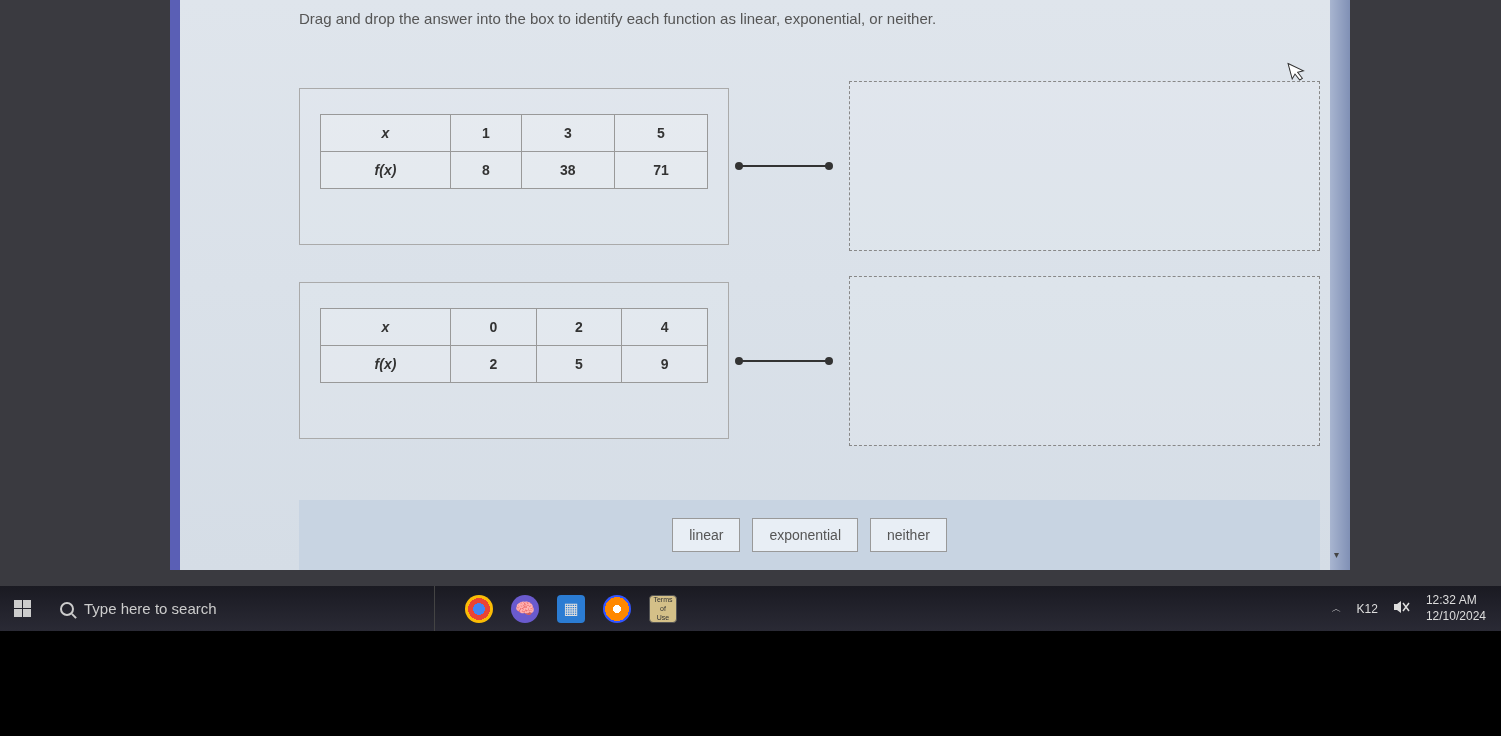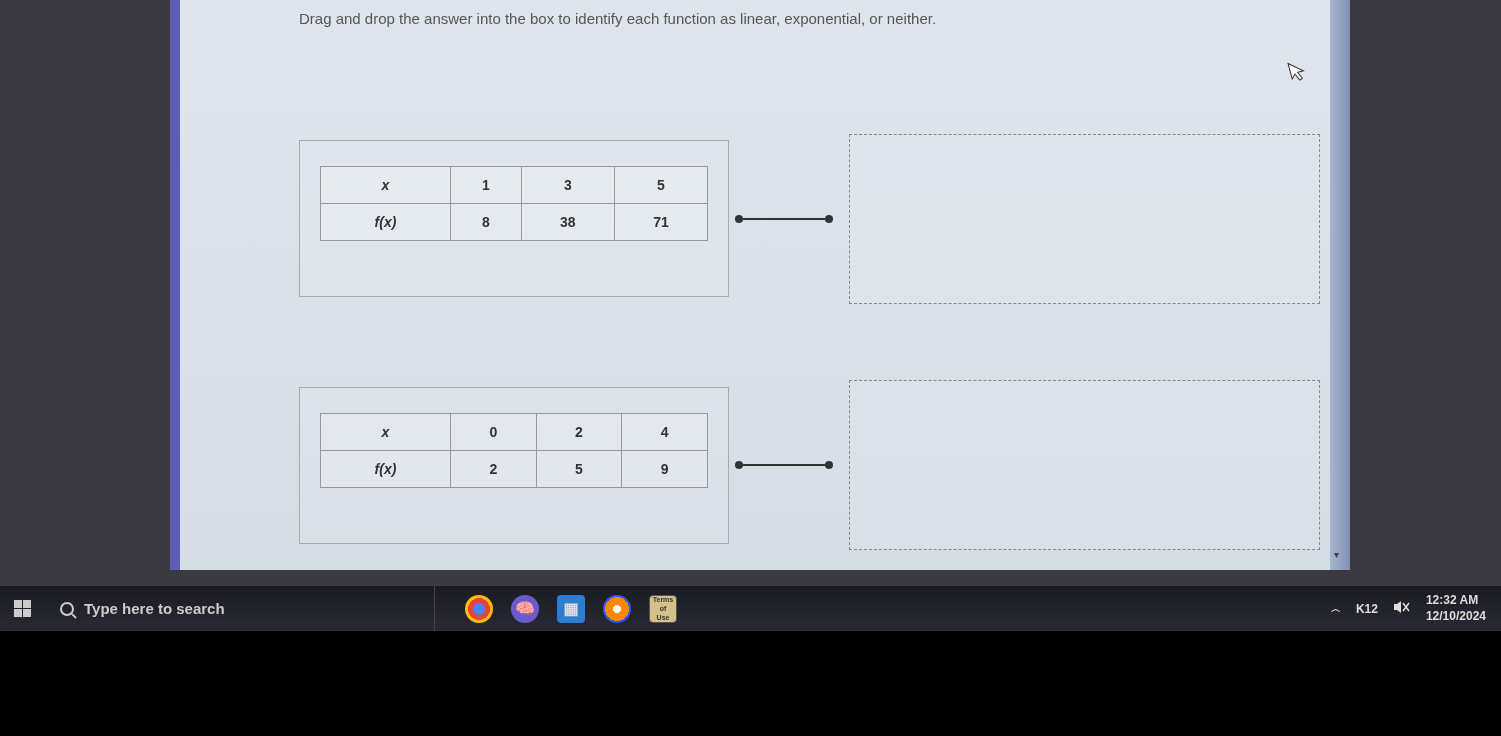--- a/index.html
+++ b/index.html
@@ -131,21 +131,20 @@
 .taskbar {
   position: absolute;
   bottom: 105px;
   left: 0;
   width: 100%;
   height: 45px;
   background: linear-gradient(to bottom, #1a1a22, #2a2a35);
   display: flex;
   align-items: center;
   color: #ddd;
-  font-weight: bold;
 }
 .start-btn {
   width: 45px;
   height: 45px;
   display: flex;
   align-items: center;
   justify-content: center;
   font-size: 16px;
 }
 .win-icon {
@@ -272,20 +271,25 @@
               <td>5</td>
               <td>9</td>
             </tr>
           </tbody>
             </table>
         </div>
         <div class="connector"></div>
         <div class="drop-zone"></div>
       </div>
 
+      <div class="answer-bar">
+        <div class="answer-chip">linear</div>
+        <div class="answer-chip">exponential</div>
+        <div class="answer-chip">neither</div>
+      </div>
     </div>
     <div class="right-scroll"></div>
   </div>
 
   <div class="cursor">
     <svg width="18" height="22" viewBox="0 0 18 22">
         <path d="M1 1 L1 17 L5 13 L8 20 L11 19 L8 12 L14 12 Z" fill="#fff" stroke="#333" stroke-width="1"></path>
       </svg>
   </div>
 

